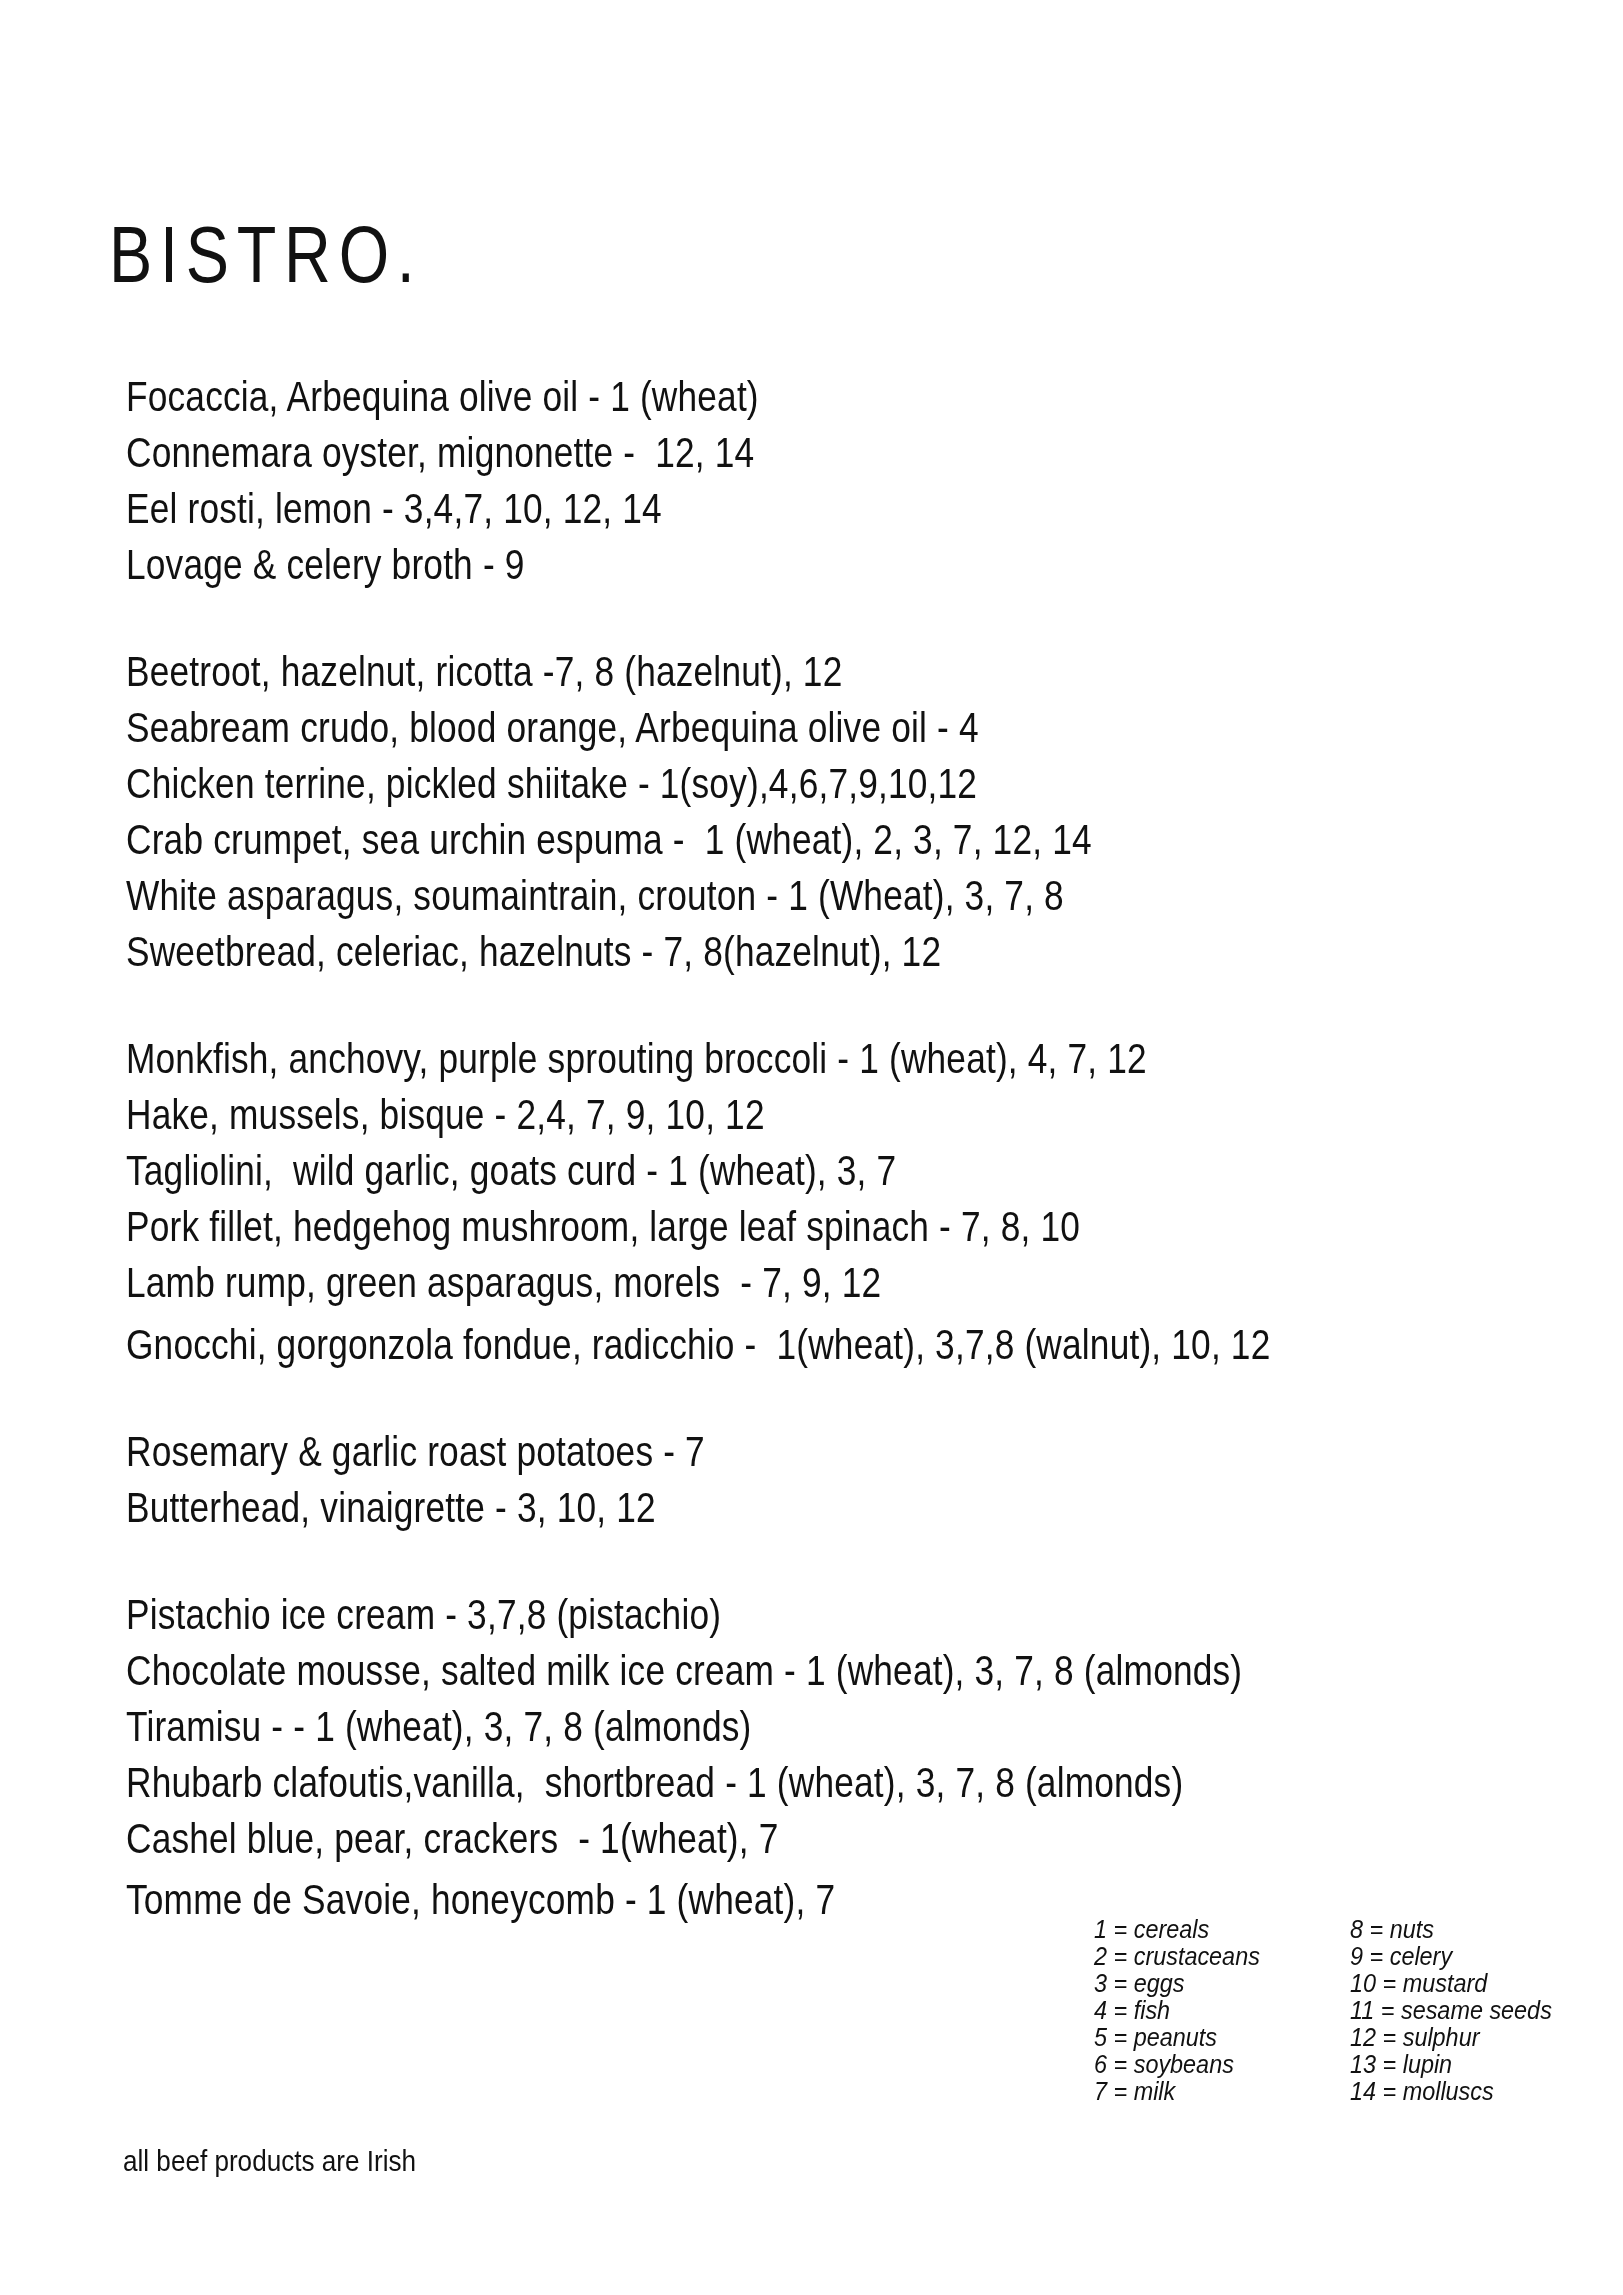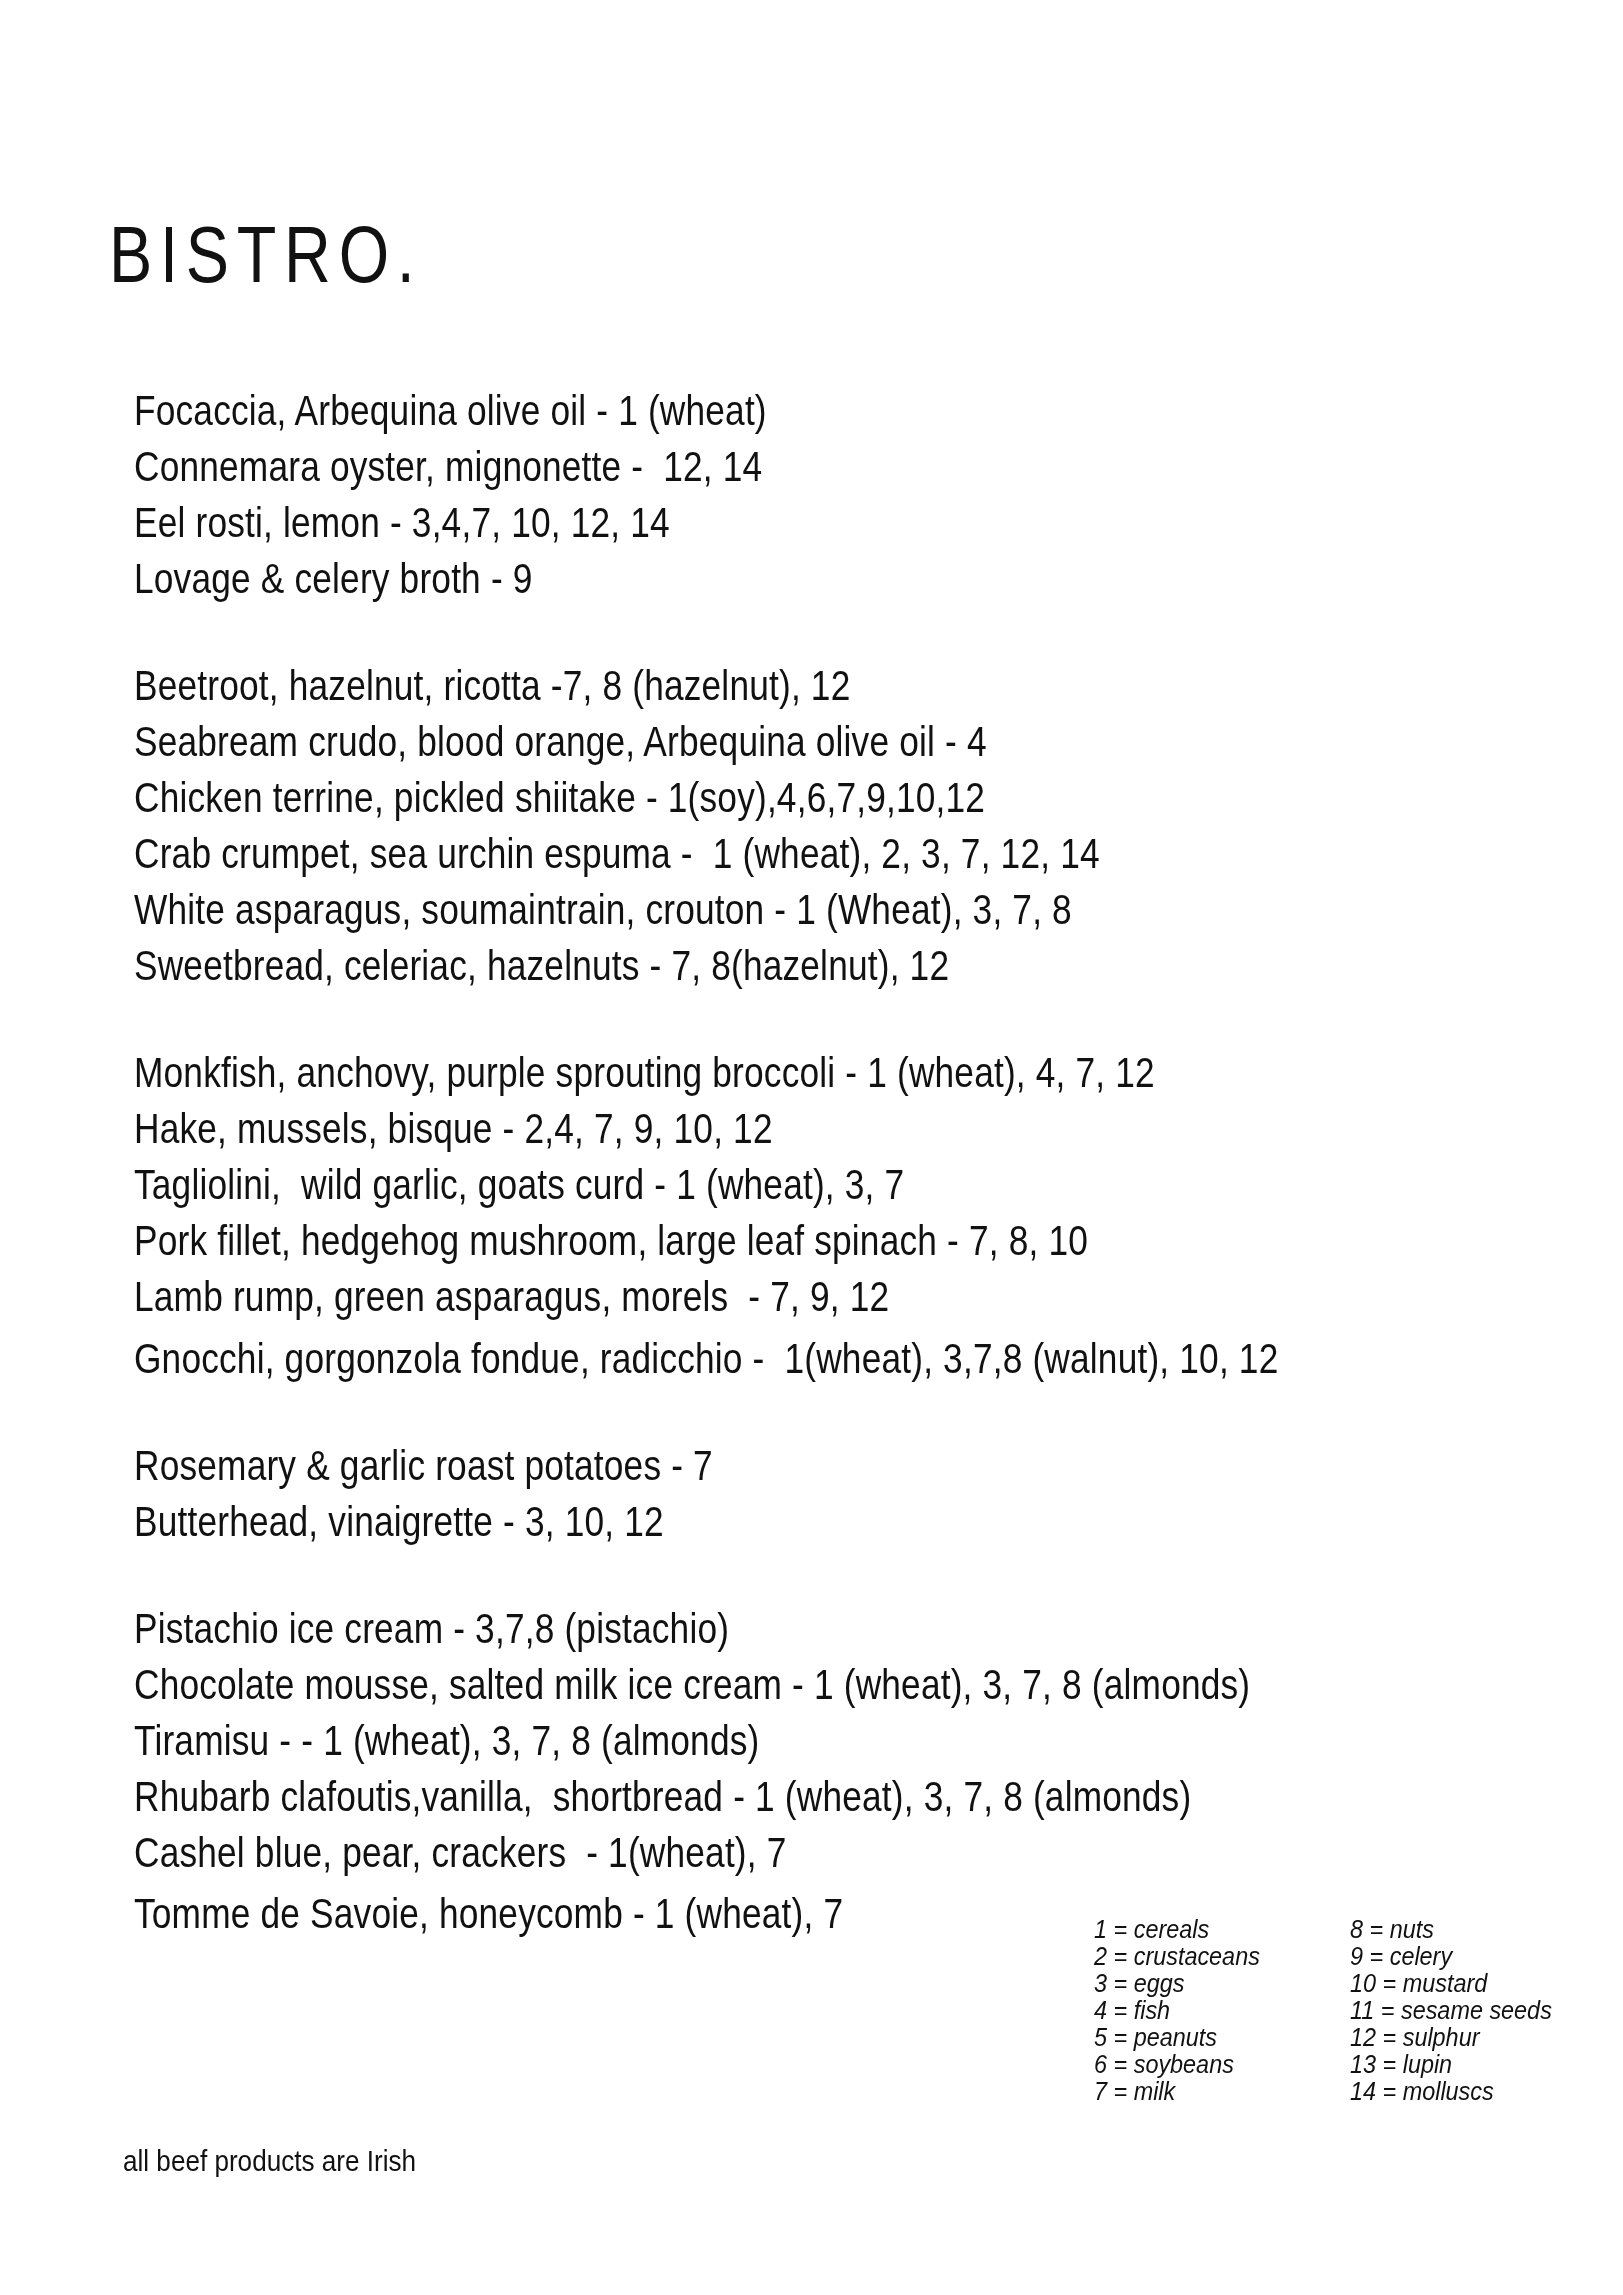--- a/index.html
+++ b/index.html
@@ -33,23 +33,22 @@
     line-height: 1;
     letter-spacing: 0.12em;
     white-space: pre;
     transform: scaleX(0.82);
     transform-origin: 0 0;
   }
   
   .menu {
     position: absolute;
     left: 126px;
-    top: 383px;
+    top: 369px;
     width: 1342px;
-    margin-left: 8px;
   }
   .menu-section {
     margin: 0 0 51px 0;
     padding: 0;
     list-style: none;
     transform: scaleX(0.84);
     transform-origin: 0 0;
   }
   .menu-item {
     font-size: 42px;

